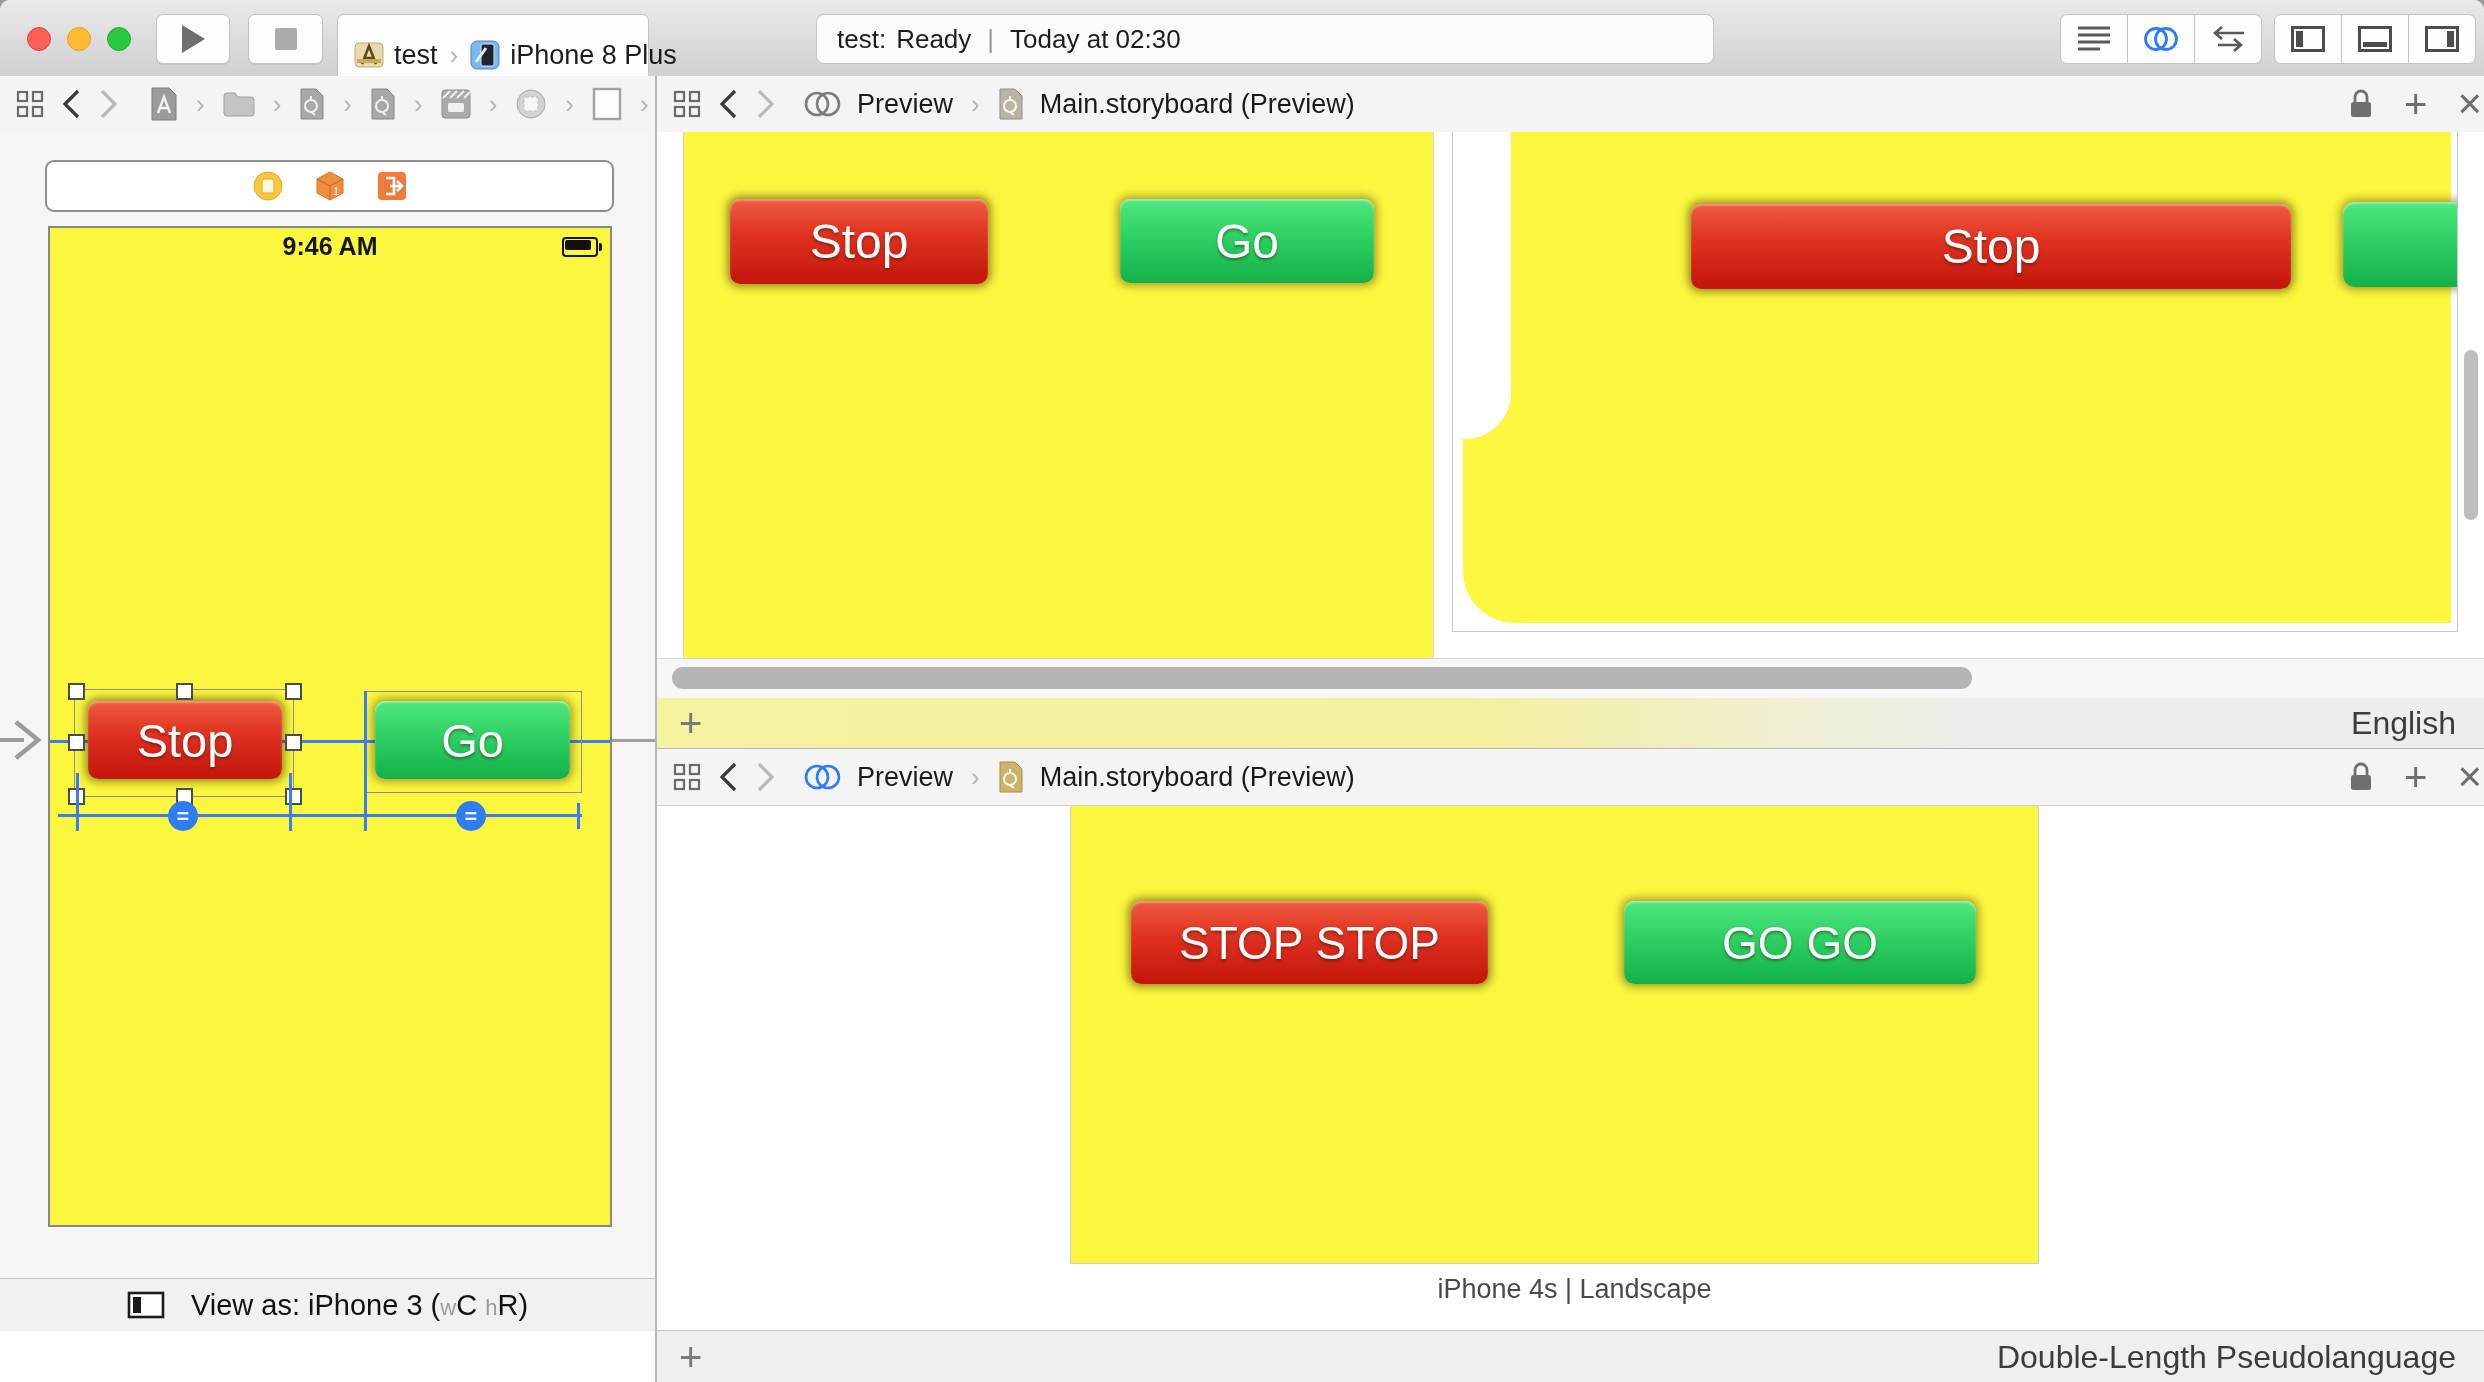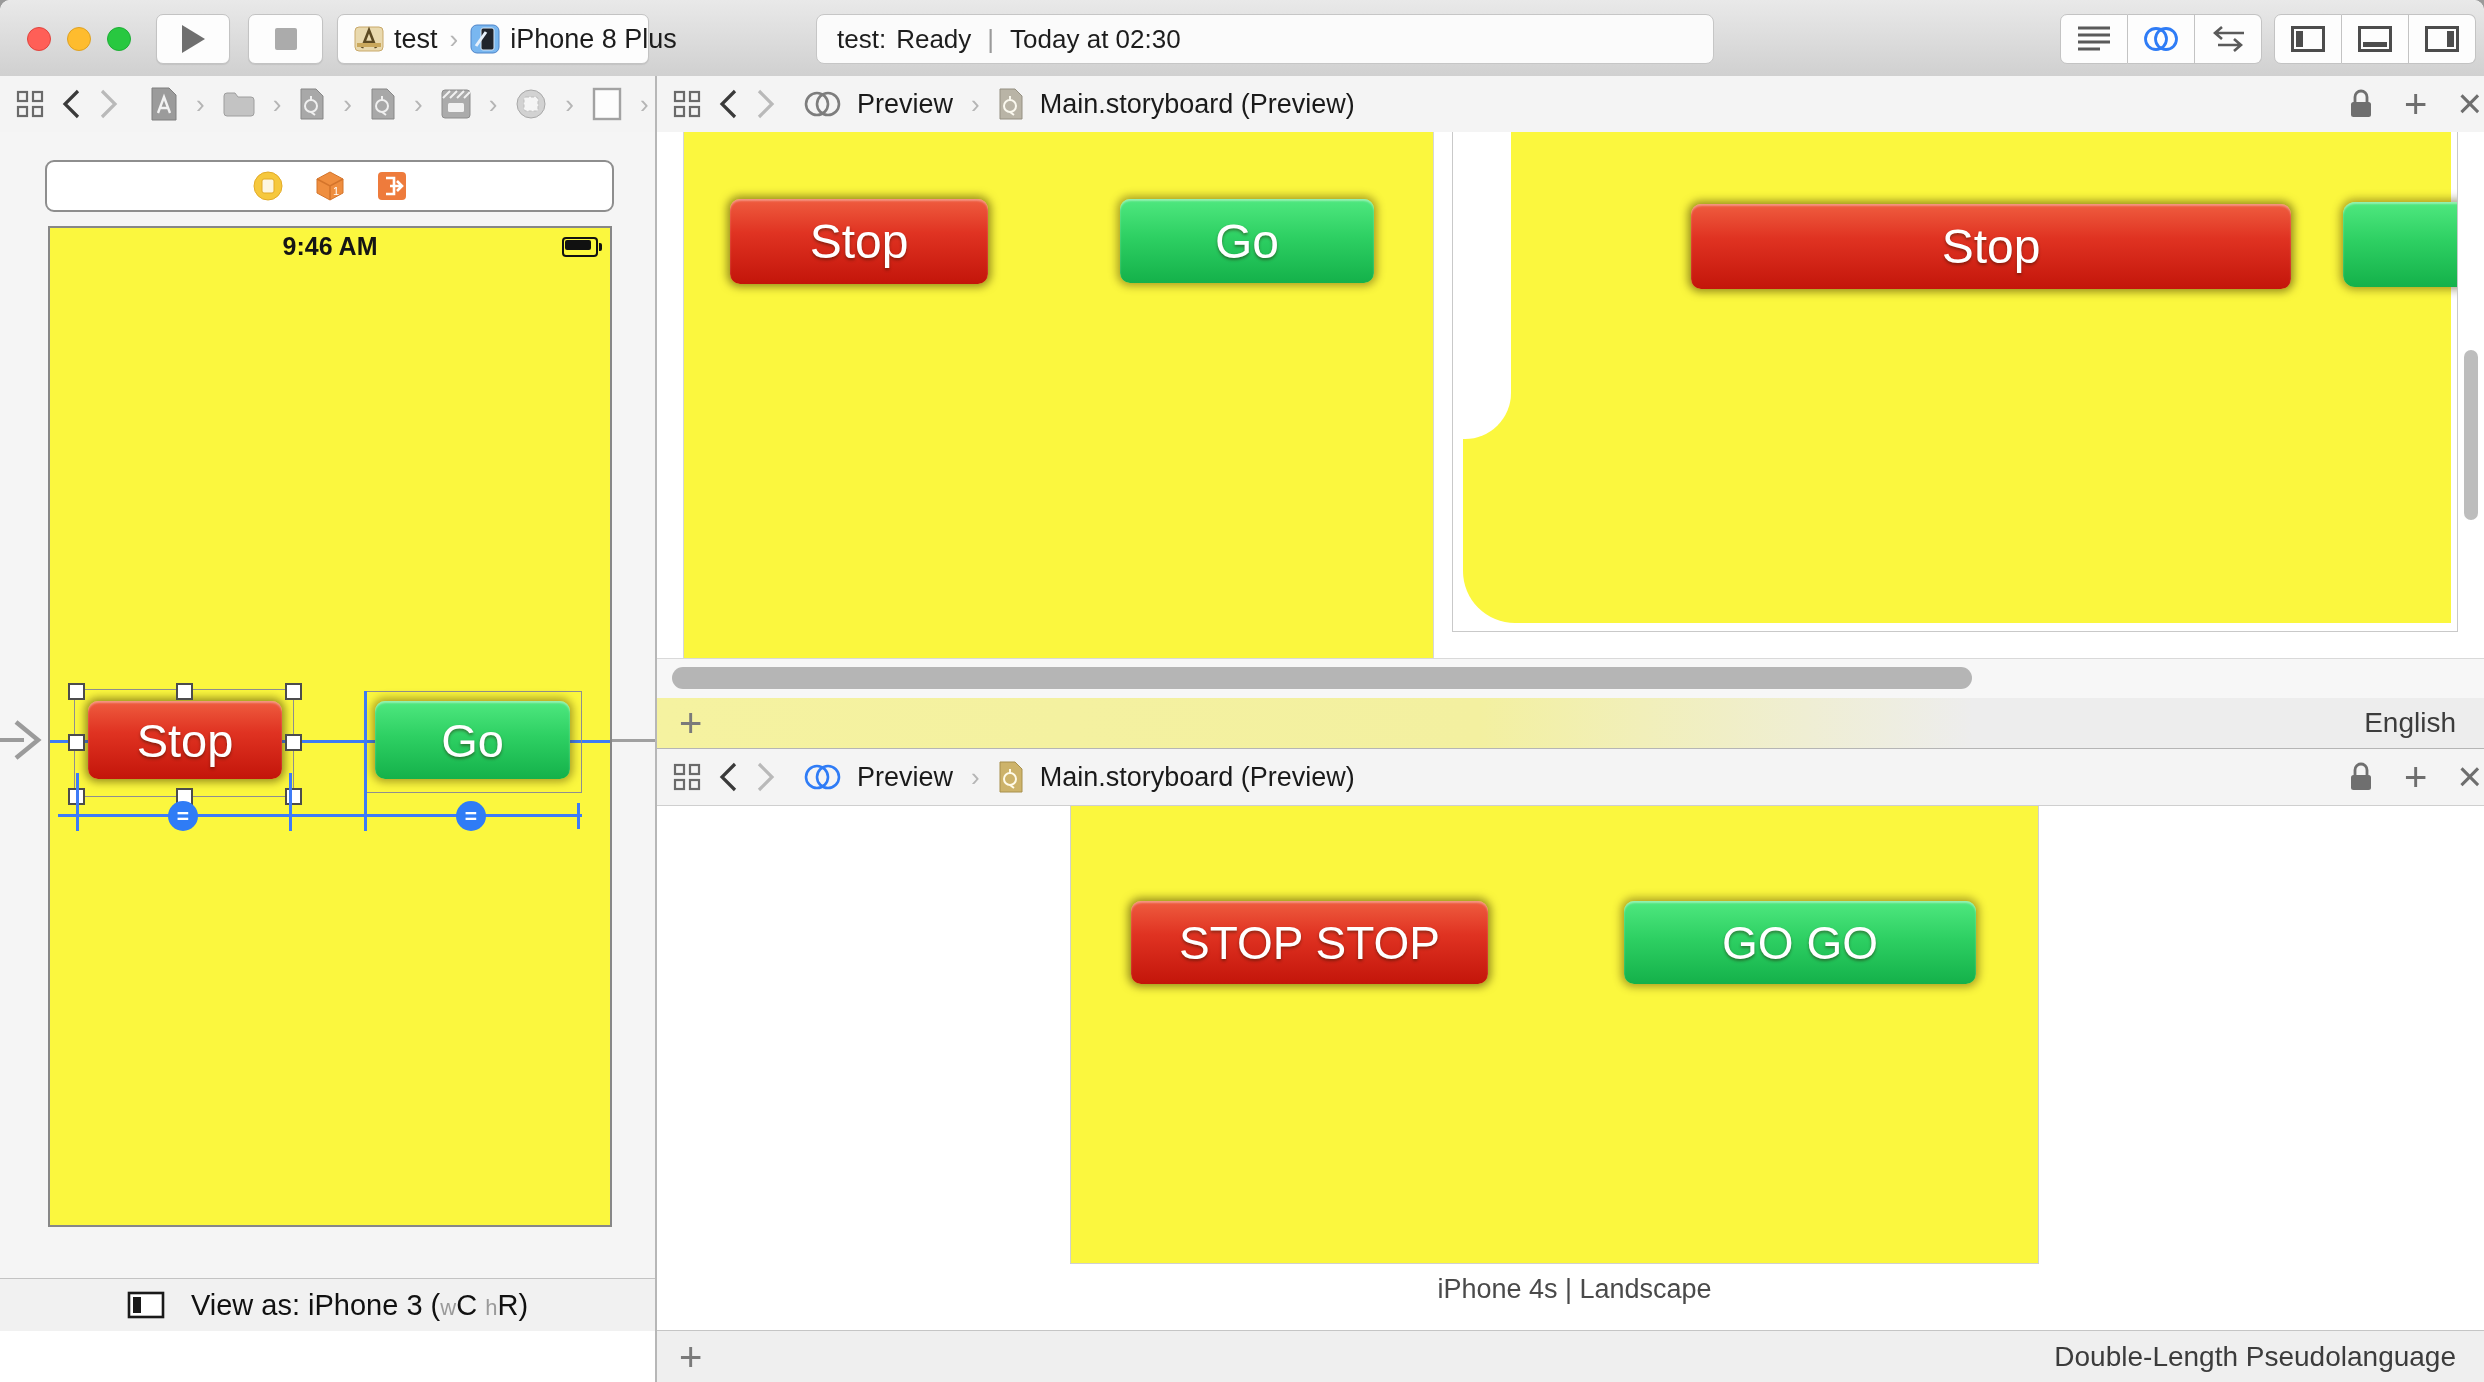--- a/index.html
+++ b/index.html
@@ -6,21 +6,21 @@
   #app{position:relative;width:2484px;height:1382px;background:#ffffff;overflow:hidden;
        font-family:"Liberation Sans",sans-serif;border-radius:10px 10px 0 0;}
   .abs{position:absolute;}
   
   .toolbar{left:0;top:0;width:2484px;height:76px;
     background:linear-gradient(#e9e9e9,#d0d0d0);border-bottom:1px solid #a9a9a9;border-radius:10px 10px 0 0;}
   .traffic{width:22px;height:22px;border-radius:50%;top:27px;}
   .tb-btn{top:14px;height:48px;background:#fdfdfd;border:1px solid #c3c3c3;border-radius:7px;
     display:flex;align-items:center;justify-content:center;box-shadow:0 1px 1px rgba(0,0,0,.08);}
   .capsule{top:14px;height:48px;background:#fdfdfd;border:1px solid #c3c3c3;border-radius:7px;
-    display:flex;align-items:center;gap:10px;padding:0 16px;box-shadow:0 1px 1px rgba(0,0,0,.08);}
+    display:flex;align-items:center;gap:10px;padding:16px 16px;box-shadow:0 1px 1px rgba(0,0,0,.08);}
   .tb-text{font-size:27px;color:#1c1c1c;white-space:nowrap;}
   .crumb-sep{color:#b5b5b5;font-size:26px;padding:0 2px;}
   .statusbox{left:816px;top:14px;width:856px;height:48px;background:#fbfbfb;border:1px solid #c6c6c6;
     border-radius:8px;display:flex;align-items:center;padding:0 20px;gap:10px;font-size:26px;color:#1d1d1d;}
   .seg{top:14px;height:48px;display:flex;}
   .seg .sbtn{width:66px;height:48px;background:#fdfdfd;border:1px solid #c3c3c3;border-left:none;
     display:flex;align-items:center;justify-content:center;}
   .seg .sbtn:first-child{border-left:1px solid #c3c3c3;border-radius:7px 0 0 7px;}
   .seg .sbtn:last-child{border-radius:0 7px 7px 0;}
   
@@ -43,21 +43,21 @@
   .red{background:linear-gradient(#ef5d3f,#e03322 40%,#c3150a);box-shadow:0 0 9px 3px rgba(70,55,0,.55), inset 0 2px 2px rgba(255,255,255,.35);}
   .green{background:linear-gradient(#4fe87f,#2ed063 45%,#14b14a);box-shadow:0 0 9px 3px rgba(70,55,0,.45), inset 0 2px 2px rgba(255,255,255,.4);}
   .frame{border:1px solid #8f8f8f;}
   .handle{width:13px;height:13px;background:#fff;border:2px solid #4c4c4c;}
   .blue{background:#3d7bf7;}
   .badge{width:30px;height:30px;border-radius:50%;background:#2f7cf6;color:#fff;font-size:21px;font-weight:bold;
     display:flex;align-items:center;justify-content:center;}
   
   .prevlabel{font-size:27px;color:#4a4a4a;text-align:center;}
   .plusbar{display:flex;align-items:center;font-size:40px;color:#7a7a7a;}
-  .langlabel{font-size:28px;color:#3c3c3c;}
+  .langlabel{font-size:32px;color:#3c3c3c;}
   .icon{flex:none;display:flex;align-items:center;justify-content:center;}
 </style>
 </head>
 <body>
 
 <div id="app">
 
   <div class="abs toolbar">
     <div class="abs traffic" style="left:27px;background:#ff5f57;border:1px solid #e0443e;"></div>
     <div class="abs traffic" style="left:67px;background:#febc2e;border:1px solid #dea123;"></div>

